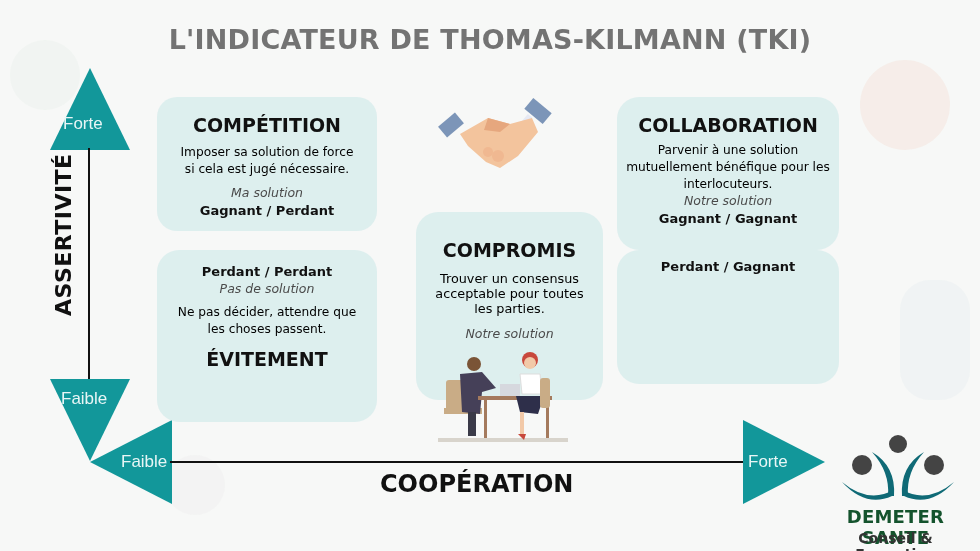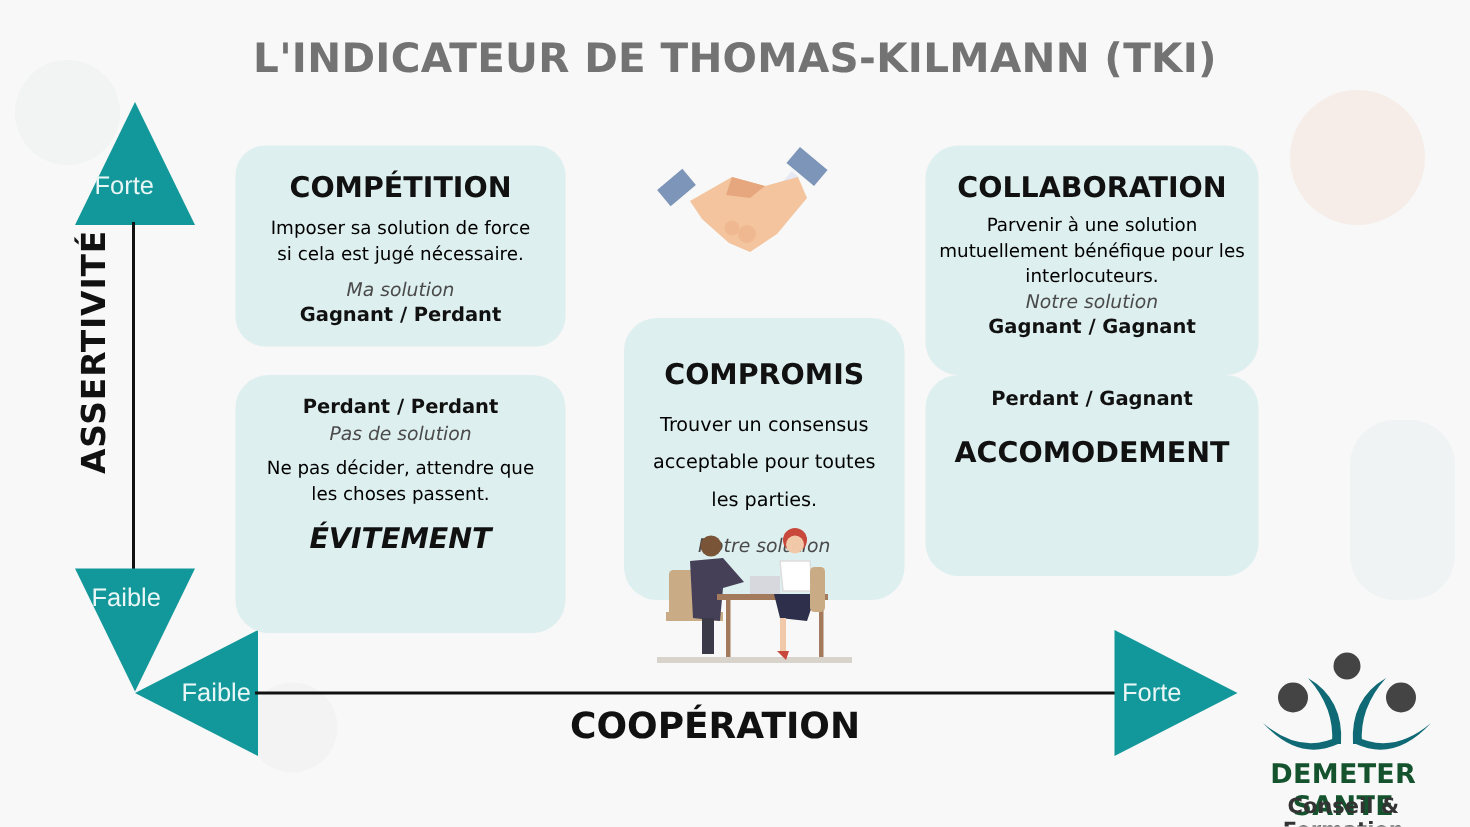--- a/index.html
+++ b/index.html
@@ -83,34 +83,33 @@
 
 <div class="card" style="left:617px;top:97px;width:222px;height:153px;">
   <div class="h" style="margin-top:17px;">COLLABORATION</div>
   <div class="d" style="margin:6px 4px 0;">Parvenir à une solution mutuellement bénéfique pour les interlocuteurs.</div>
   <div class="i" style="margin-top:0px;">Notre solution</div>
   <div class="o" style="margin-top:3px;">Gagnant / Gagnant</div>
 </div>
 
 <div class="card" style="left:416px;top:176px;width:187px;height:188px;margin-top:36px;">
   <div class="h" style="margin-top:27px;">COMPROMIS</div>
-  <div class="d" style="margin:10px 18px 0;font-size:12.8px;line-height:25px;text-align:center;">Trouver un consensus acceptable pour toutes les parties.</div>
+  <div class="d" style="margin:10px 18px 0;font-size:12.8px;line-height:15px;text-align:center;">Trouver un consensus acceptable pour toutes les parties.</div>
   <div class="i" style="margin-top:10px;">Notre solution</div>
 </div>
 
 <div class="card" style="left:157px;top:250px;width:220px;height:172px;">
   <div class="o" style="margin-top:14px;">Perdant / Perdant</div>
   <div class="i" style="margin-top:2px;">Pas de solution</div>
   <div class="d" style="margin:8px 18px 0;">Ne pas décider, attendre que les choses passent.</div>
-  <div class="h" style="margin-top:10px;font-style:italic;">ÉVITEMENT</div>
+  <div class="h" style="margin-top:10px;">ÉVITEMENT</div>
 </div>
 
 <div class="card" style="left:617px;top:250px;width:222px;height:134px;">
   <div class="o" style="margin-top:9px;">Perdant / Gagnant</div>
-  <div class="h" style="margin-top:17px;">ACCOMODEMENT</div>
 </div>
 
 <svg style="position:absolute;left:438px;top:96px;" width="120" height="76" viewBox="0 0 120 76">
   <rect x="2" y="22" width="22" height="14" fill="#7c95b8" transform="rotate(-40 13 29)"></rect>
   <rect x="88" y="8" width="24" height="14" fill="#7c95b8" transform="rotate(40 100 15)"></rect>
   <rect x="84" y="18" width="6" height="16" fill="#e6e9f4" transform="rotate(40 87 26)"></rect>
   <path d="M22 38 L50 22 L72 28 L94 22 L100 36 L80 60 L62 72 L48 66 L30 50 Z" fill="#f3c49d"></path>
   <path d="M50 22 L72 28 L62 36 L46 34 Z" fill="#e6a77e"></path>
   <circle cx="60" cy="60" r="6" fill="#f0b891"></circle>
   <circle cx="50" cy="56" r="5" fill="#f0b891"></circle>

